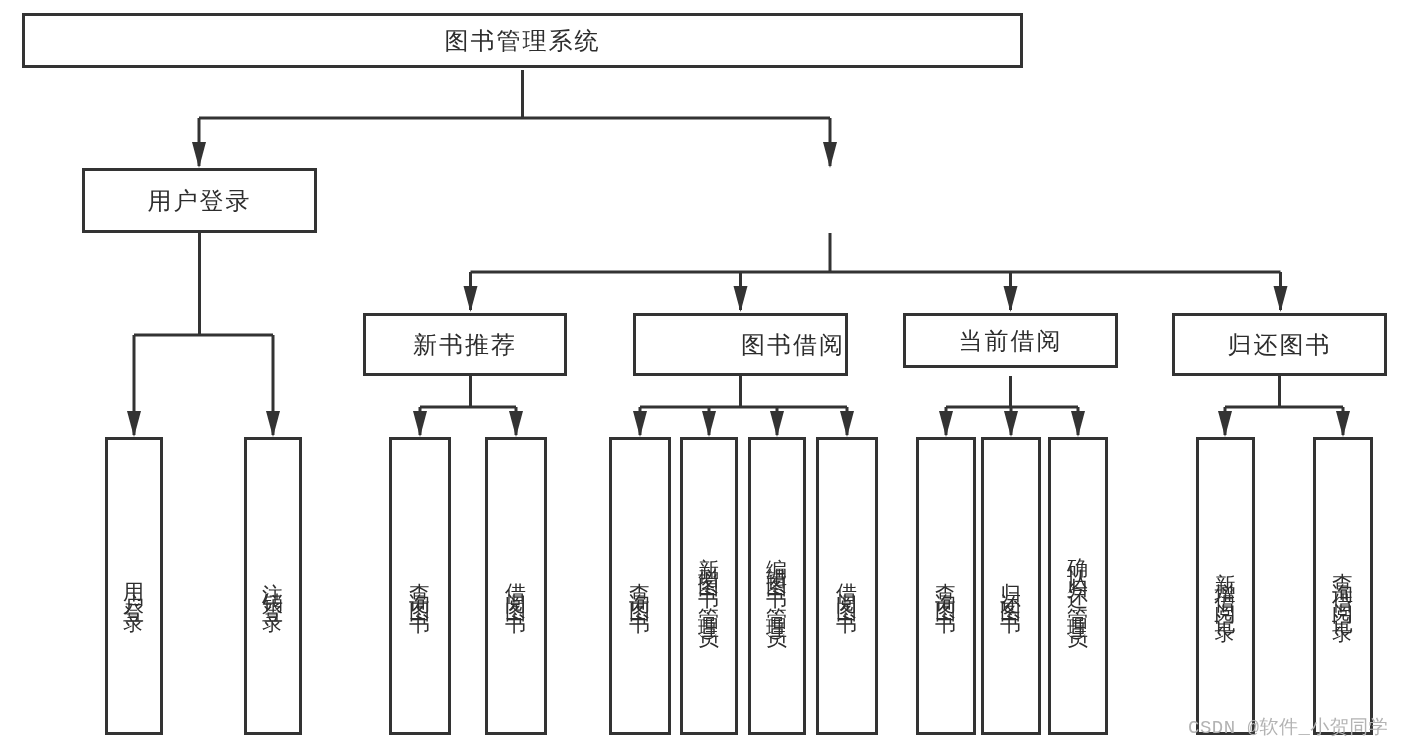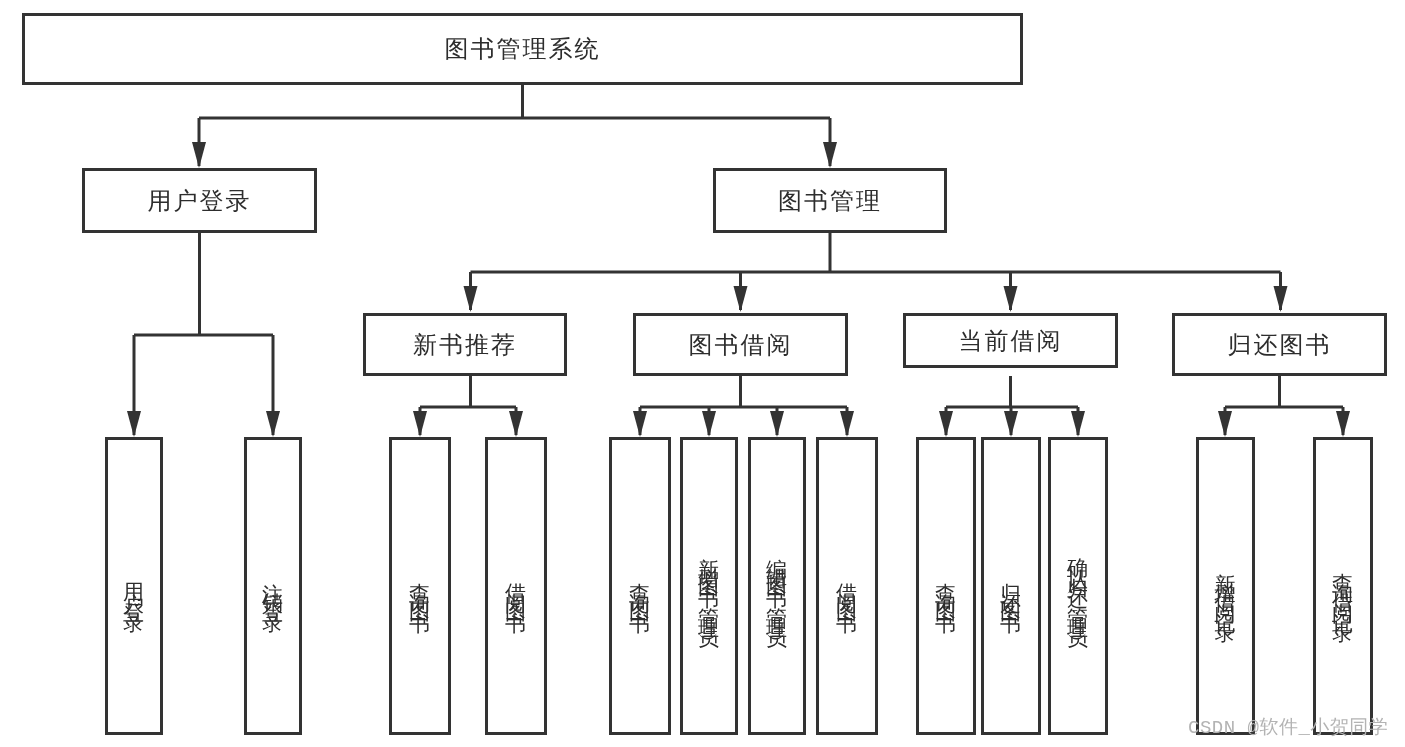--- a/index.html
+++ b/index.html
@@ -119,35 +119,32 @@
       <path d="M770 411 L784 411 L777 437 Z"></path>
       <path d="M840 411 L854 411 L847 437 Z"></path>
       <path d="M939 411 L953 411 L946 437 Z"></path>
       <path d="M1004 411 L1018 411 L1011 437 Z"></path>
       <path d="M1071 411 L1085 411 L1078 437 Z"></path>
       <path d="M1218 411 L1232 411 L1225 437 Z"></path>
       <path d="M1336 411 L1350 411 L1343 437 Z"></path>
     </g>
   </svg>
 
-  <div class="node h-node" style="left:22px; top:13px; width:1001px; height:72px;">
+  <div class="node h-node" style="left:22px; top:13px; width:1001px; height:55px;">
     <span>图书管理系统</span>
   </div>
 
   <div class="node h-node" style="left:82px; top:168px; width:235px; height:65px;">
     <span>用户登录</span>
   </div>
-  <div class="node h-node" style="left:713px; top:168px; width:234px; height:65px;">
-    <span>图书管理</span>
-  </div>
 
   <div class="node h-node" style="left:363px; top:313px; width:204px; height:63px;">
     <span>新书推荐</span>
   </div>
-  <div class="node h-node" style="left:633px; top:313px; width:215px; height:63px;">
+  <div class="node h-node" style="left:633px; top:313px; width:215px; height:63px;justify-content:flex-end;">
     <span>图书借阅</span>
   </div>
   <div class="node h-node" style="left:903px; top:313px; width:215px; height:55px;">
     <span>当前借阅</span>
   </div>
   <div class="node h-node" style="left:1172px; top:313px; width:215px; height:63px;">
     <span>归还图书</span>
   </div>
 
   <div class="node v-node" style="left:105px; top:437px; width:58px; height:298px;">

